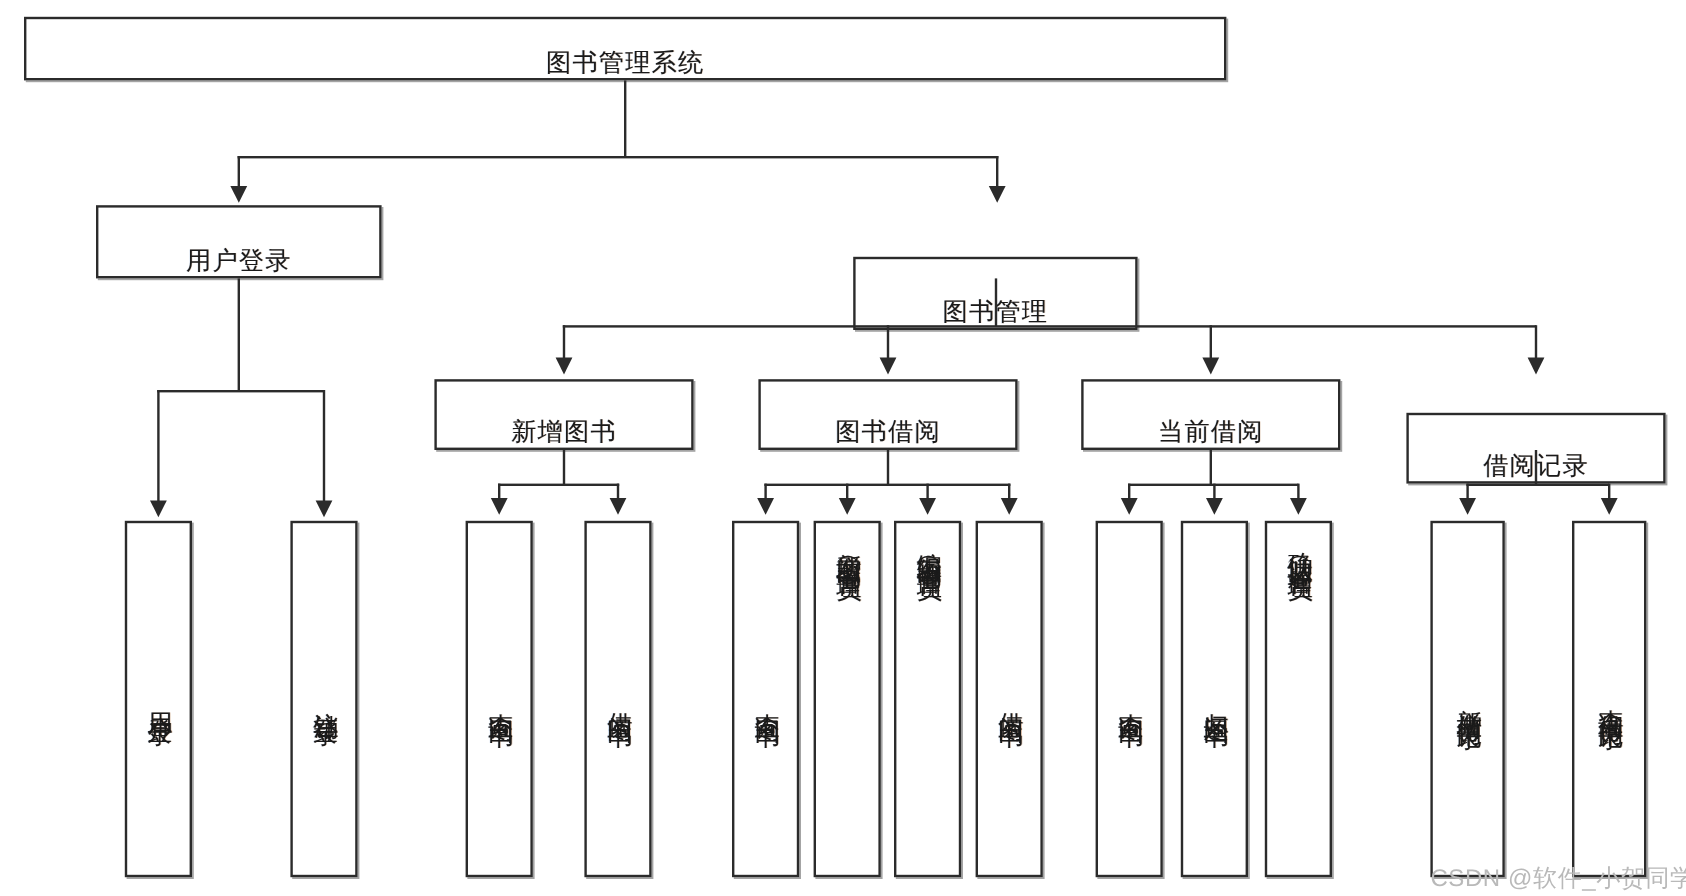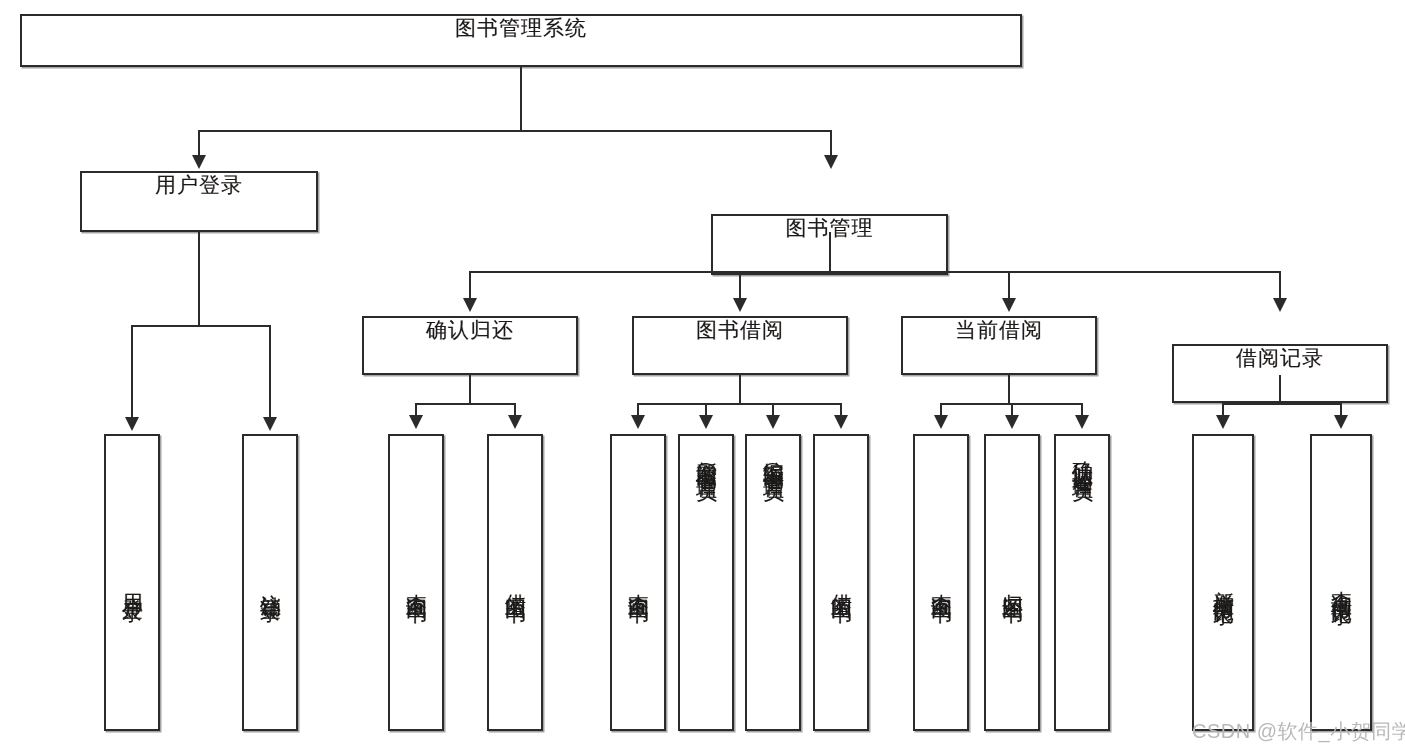--- a/index.html
+++ b/index.html
@@ -15,21 +15,21 @@
     overflow:hidden;
   }
 
   
   .node{
     position:absolute;
     box-sizing:border-box;
     background:#ffffff;
     border:2px solid #2b2b2b;
     display:flex;
-    align-items:flex-start;
+    align-items:flex-end;
     justify-content:center;
     box-shadow:1.5px 1.5px 0 rgba(90,90,90,.55);
   }
   .node .lbl{
     font-size:21px;
     line-height:1.12;
     letter-spacing:1px;
     color:#1a1a1a;
     white-space:nowrap;
     text-shadow:0.5px 0 0 rgba(170,110,60,.35), -0.5px 0 0 rgba(110,150,200,.30);
@@ -85,28 +85,28 @@
 
   <div class="node" style="left:80px;top:171px;width:238px;height:61px;">
     <span class="lbl">用户登录</span>
   </div>
 
   <div class="node" style="left:711px;top:171px;width:237px;height:61px;margin-top:43px;">
     <span class="lbl">图书管理</span>
   </div>
 
   <div class="node" style="left:362px;top:316px;width:216px;height:59px;">
-    <span class="lbl">确认归还</span>
+    <span class="lbl">新增图书</span>
   </div>
 
   <div class="node" style="left:632px;top:316px;width:216px;height:59px;">
     <span class="lbl">图书借阅</span>
   </div>
 
-  <div class="node" style="left:901px;top:316px;width:196px;height:59px;">
+  <div class="node" style="left:901px;top:316px;width:216px;height:59px;">
     <span class="lbl">当前借阅</span>
   </div>
 
   <div class="node" style="left:1172px;top:316px;width:216px;height:59px;margin-top:28px;">
     <span class="lbl">借阅记录</span>
   </div>
 
   <div class="node leaf centered" style="left:104px;top:434px;width:56px;height:297px;">
     <span class="lbl">用户登录</span>
   </div>

